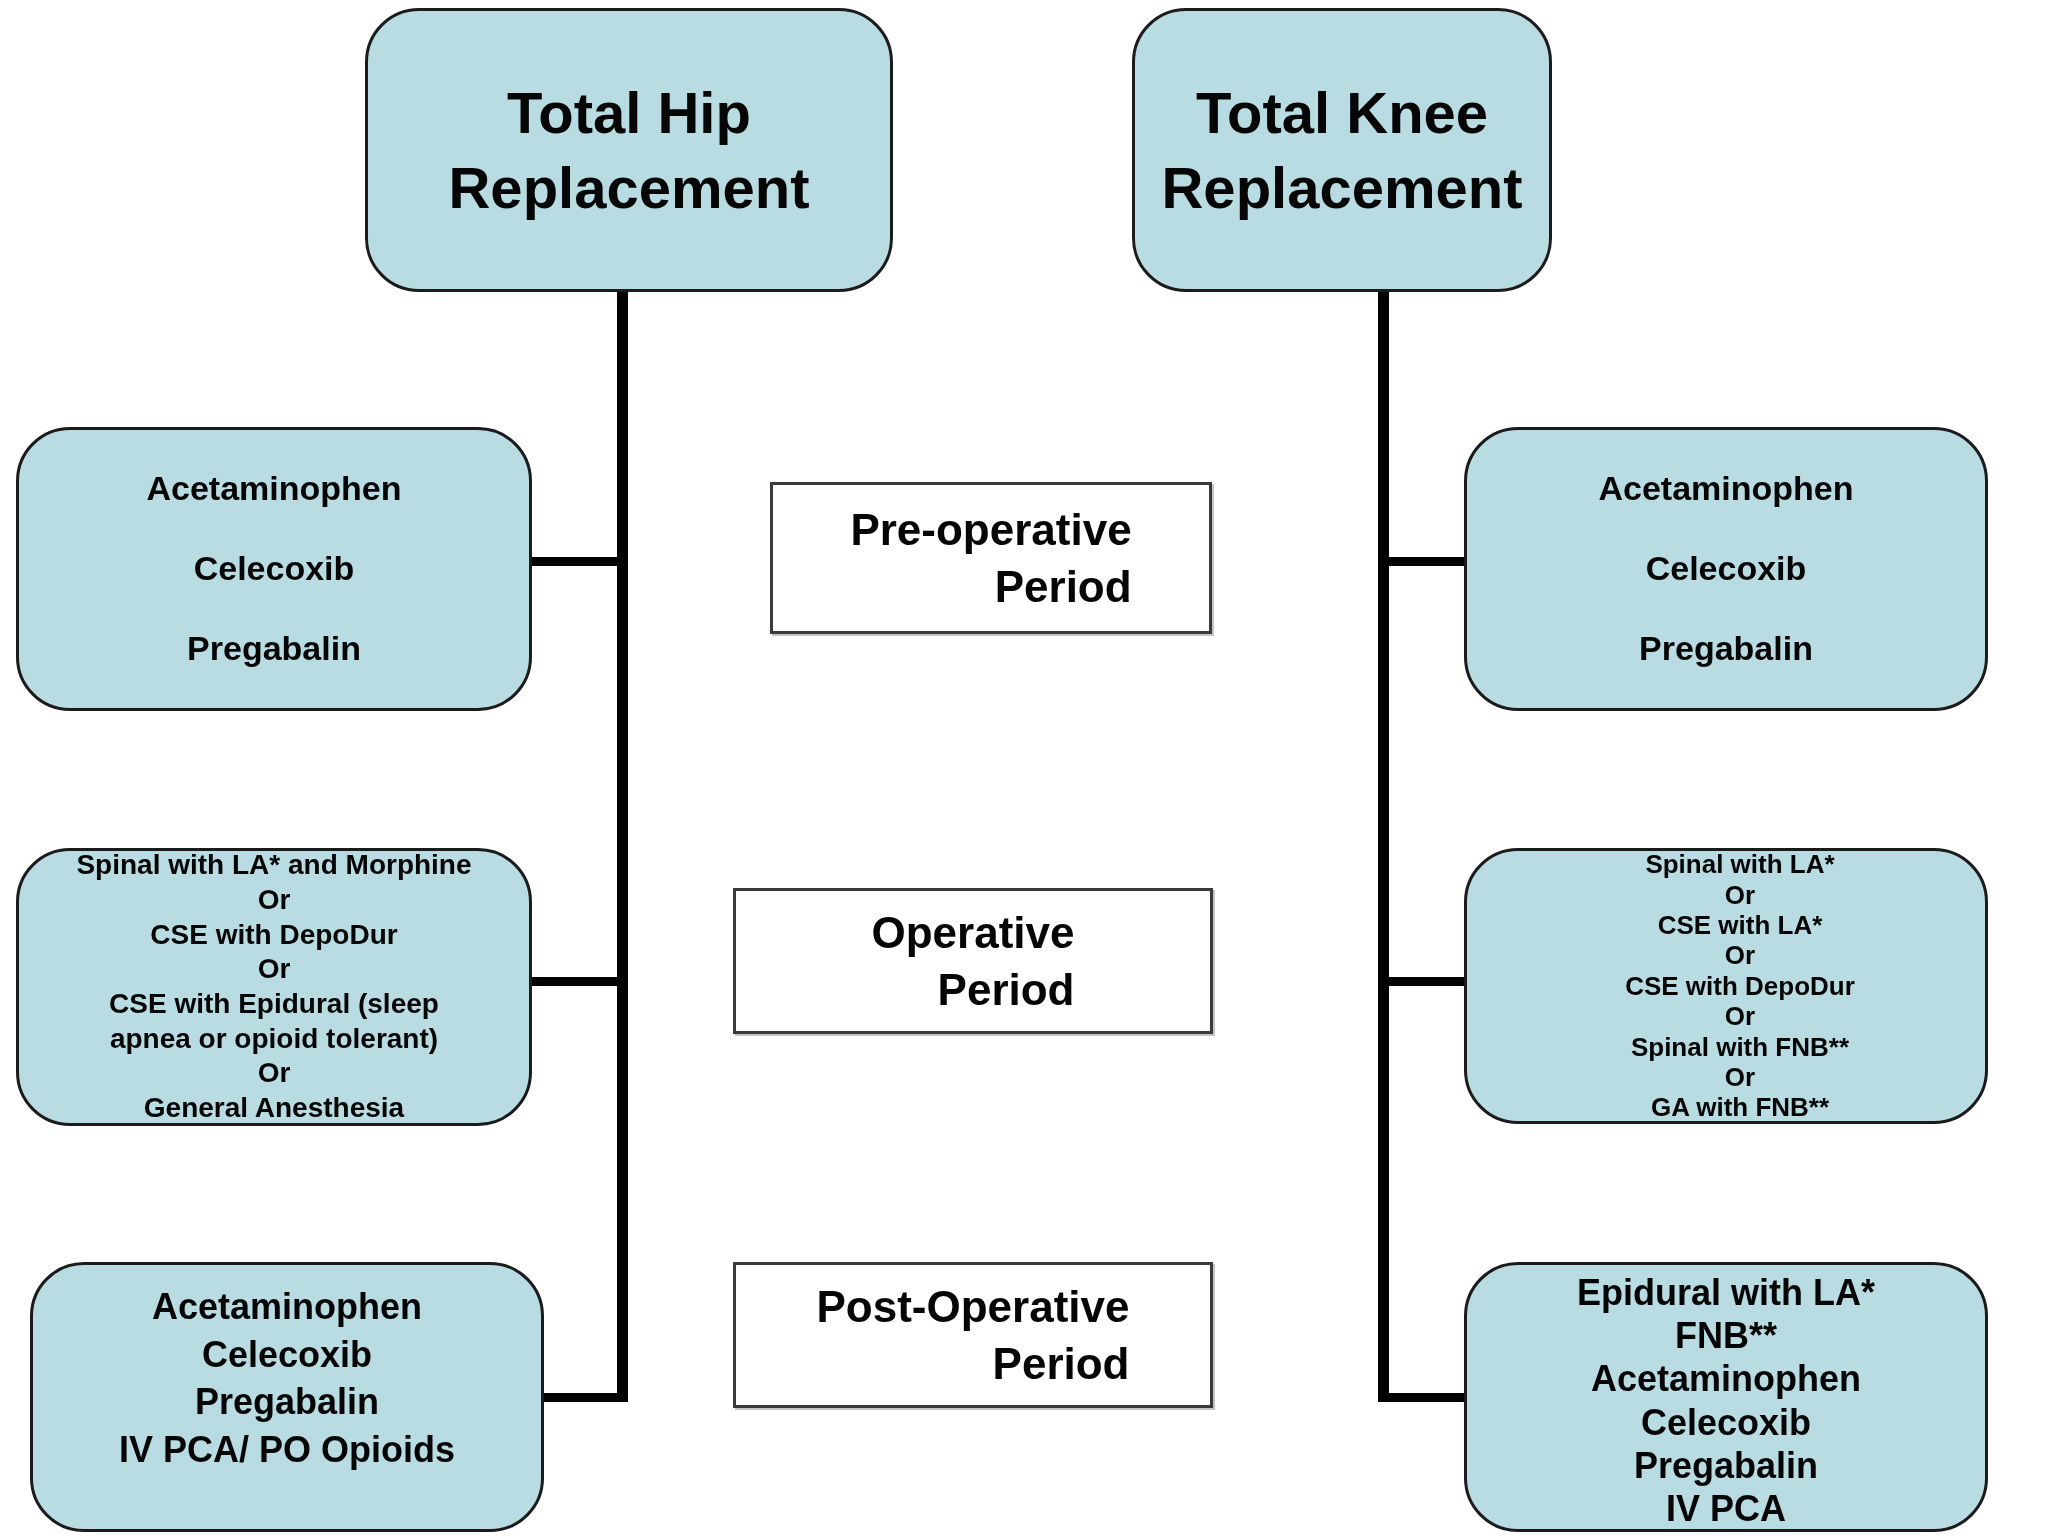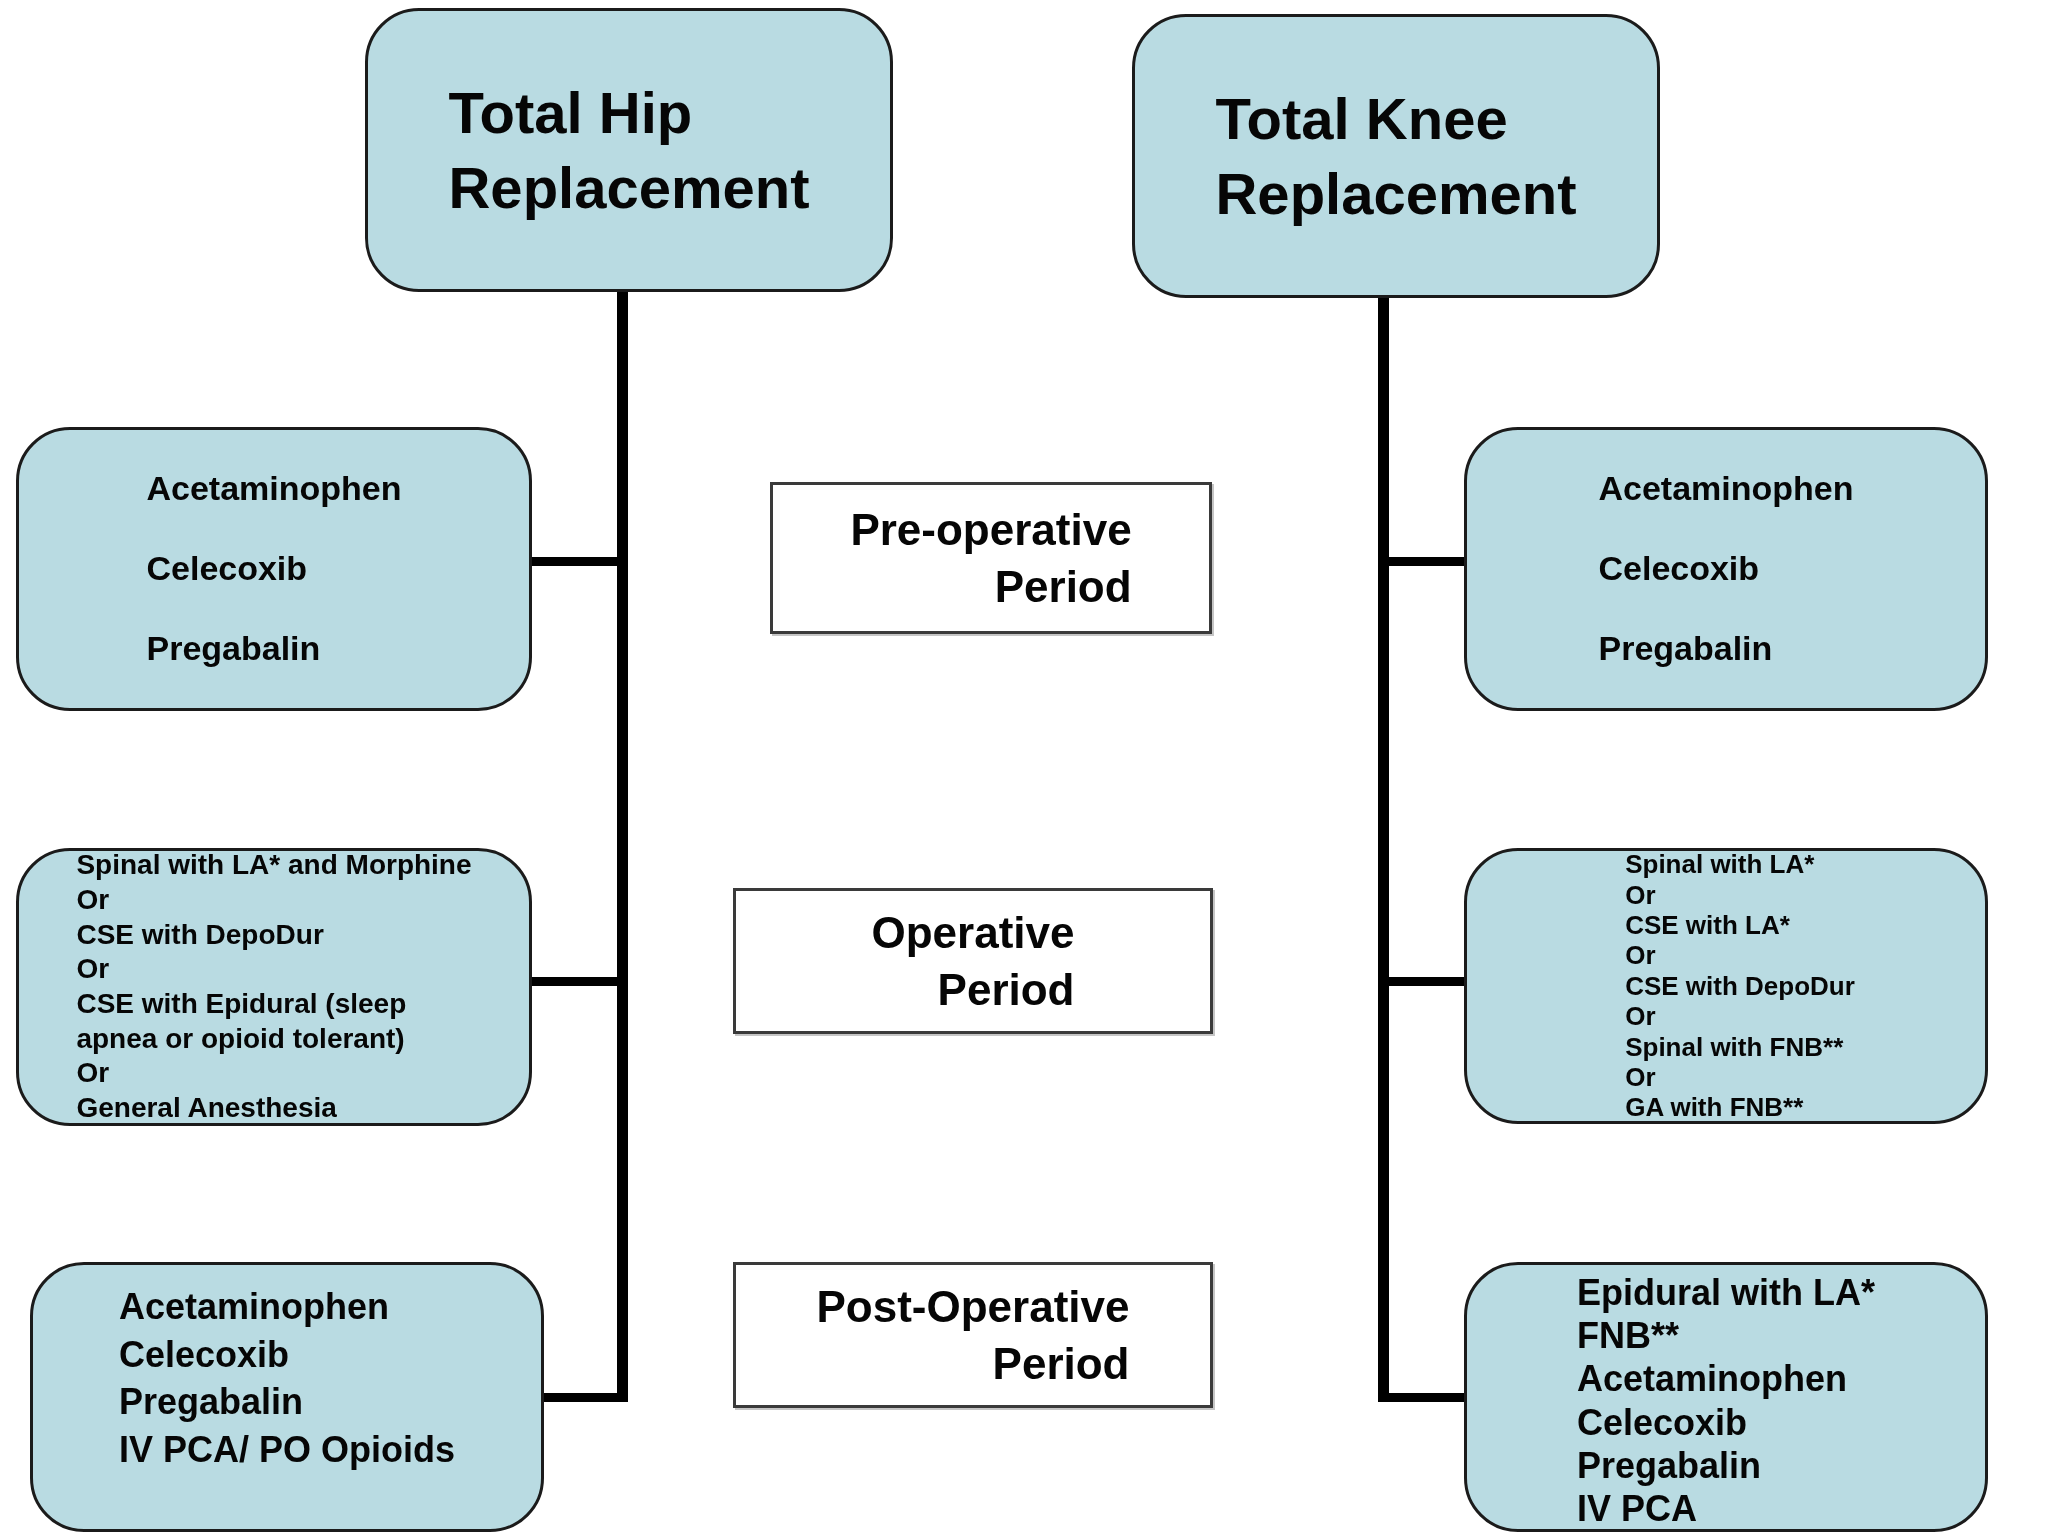--- a/index.html
+++ b/index.html
@@ -14,21 +14,21 @@
   }
   .node{
     position:absolute;
     box-sizing:border-box;
     background:var(--node-fill,#b9dbe2);
     border:3px solid var(--node-border,#1b1b1b);
     border-radius:54px;
     display:flex;
     align-items:center;
     justify-content:center;
-    text-align:left;
+    text-align:center;
   }
   .node .label{white-space:pre-line;}
   .title-node{font-size:58px;line-height:1.3;}
   .meds-wide{font-size:34px;line-height:2.35;}
   .anesthesia-8{font-size:28px;line-height:1.24;}
   .anesthesia-9{font-size:26px;line-height:1.17;padding-left:28px;}
   .meds-top{align-items:flex-start;font-size:36px;line-height:1.32;padding-top:18px;}
   .meds-top-6{align-items:flex-start;font-size:36px;line-height:1.2;padding-top:6px;}
   .period{
     position:absolute;
@@ -59,21 +59,21 @@
   <div class="hline" style="left:528px;top:1393px;width:94px;height:9px"></div>
 
   <div class="hline" style="left:1383px;top:557px;width:85px;height:9px"></div>
   <div class="hline" style="left:1383px;top:977px;width:85px;height:9px"></div>
   <div class="hline" style="left:1383px;top:1393px;width:85px;height:9px"></div>
 
   <div class="node title-node" style="left:365px;top:8px;width:528px;height:284px">
     <span class="label">Total Hip
 Replacement</span>
   </div>
-  <div class="node title-node" style="left:1132px;top:14px;width:528px;height:284px">
+  <div class="node title-node" style="left:1132px;top:8px;width:420px;height:284px">
     <span class="label">Total Knee
 Replacement</span>
   </div>
 
   <div class="node meds-wide" style="left:16px;top:427px;width:516px;height:284px">
     <span class="label">Acetaminophen
 Celecoxib
 Pregabalin</span>
   </div>
   <div class="node anesthesia-8" style="left:16px;top:848px;width:516px;height:278px">

